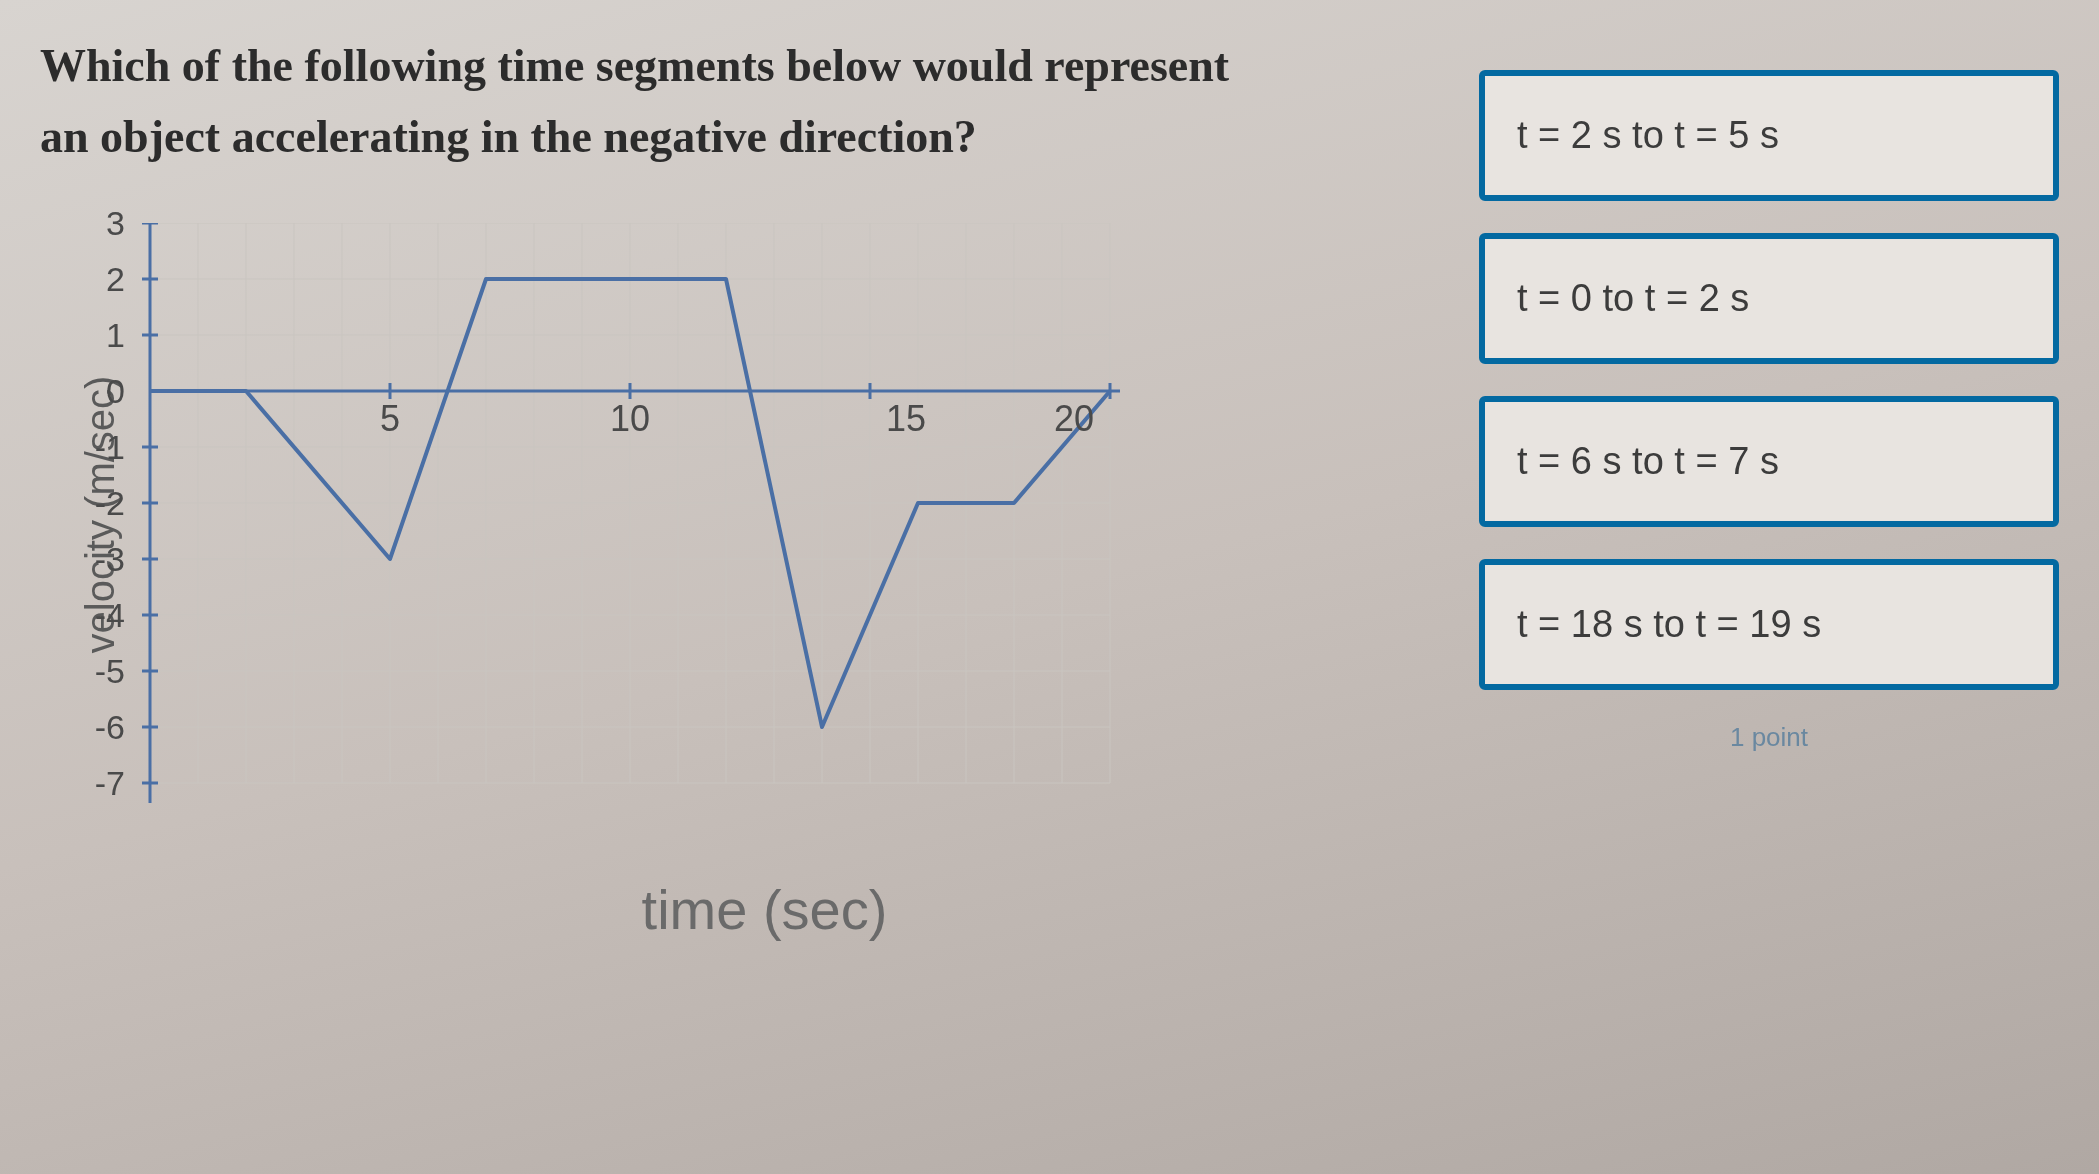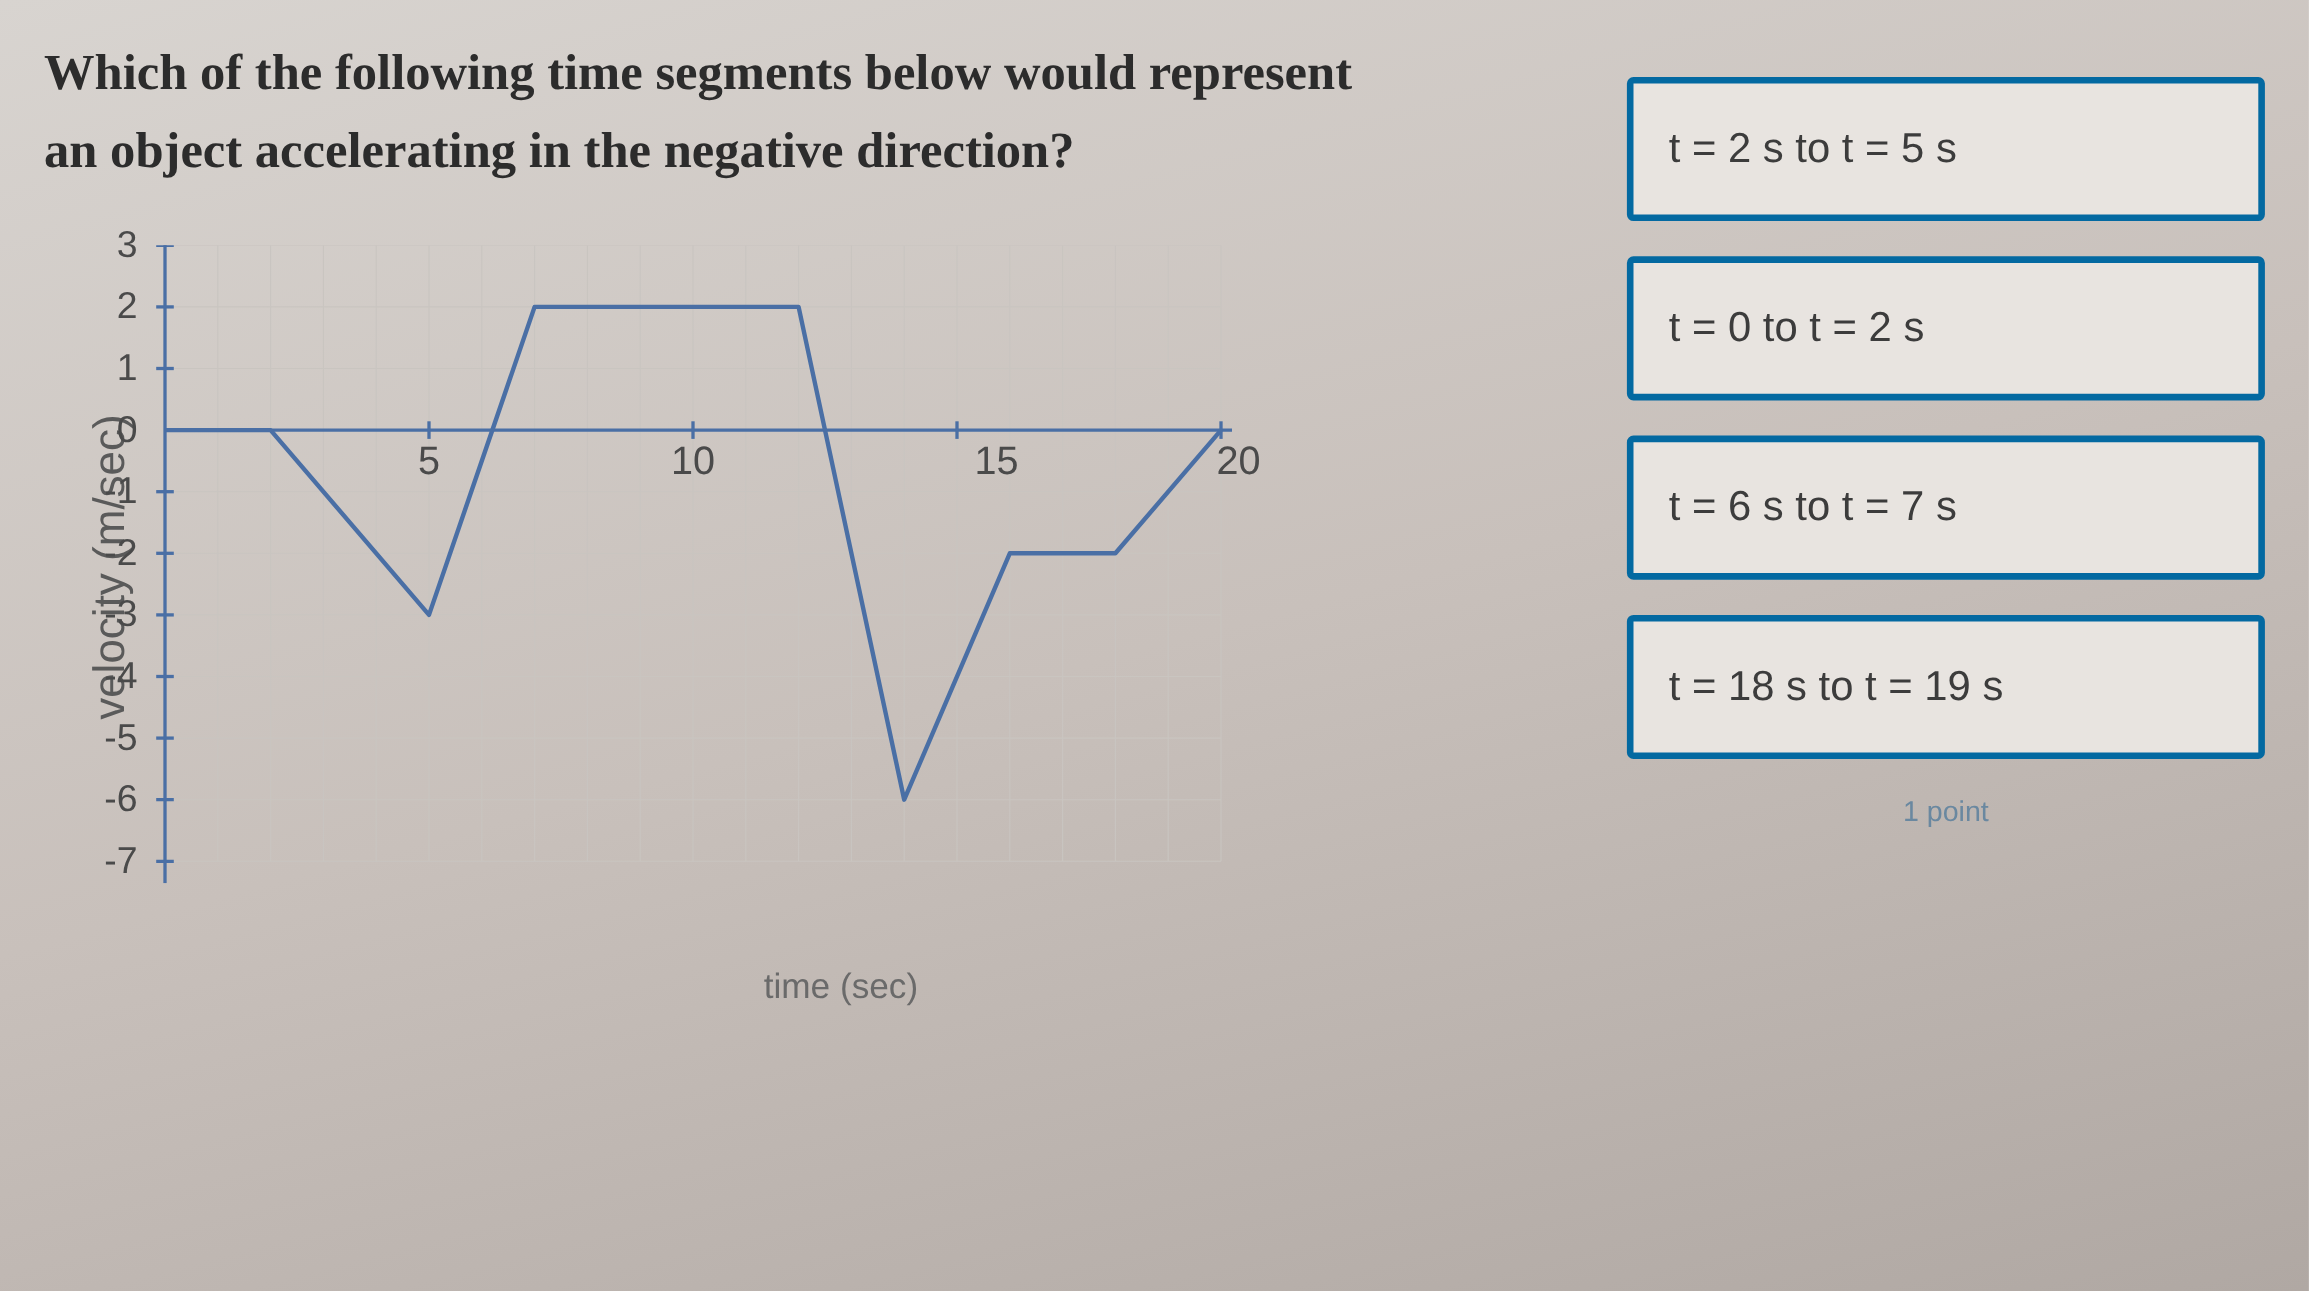--- a/index.html
+++ b/index.html
@@ -76,21 +76,21 @@
       left: 0;
       width: 960px;
     }
     .x-tick-label {
       position: absolute;
       font-size: 36px;
       color: #4a4a4a;
       transform: translateX(-50%);
     }
     .xlabel {
-      font-size: 32px;
+      font-size: 56px;
       color: #6a6a6a;
       text-align: center;
       margin-top: 70px;
       margin-left: 50px;
     }
     svg.plot {
       background: transparent;
     }
     .right-panel {
       width: 580px;
@@ -214,21 +214,21 @@
               <line x1="980" y1="160" x2="980" y2="176"></line>
             </g>
 
             <polyline points="20,168 116,168 260,336 356,56 596,56 692,504 788,280 884,280 980,168" fill="none" stroke="#4a6fa5" stroke-width="4" stroke-linejoin="round"></polyline>
           </svg>
 
           <div class="x-axis-labels">
             <div class="x-tick-label" style="left:260px">5</div>
             <div class="x-tick-label" style="left:500px">10</div>
             <div class="x-tick-label" style="left:776px">15</div>
-            <div class="x-tick-label" style="left:996px">20</div>
+            <div class="x-tick-label" style="left:944px">20</div>
           </div>
         </div>
       </div>
       <div class="xlabel">time (sec)</div>
     </div>
   </div>
 
   <div class="right-panel">
     <div class="answer-option">
       <span>t = 2 s to t = 5 s</span>

